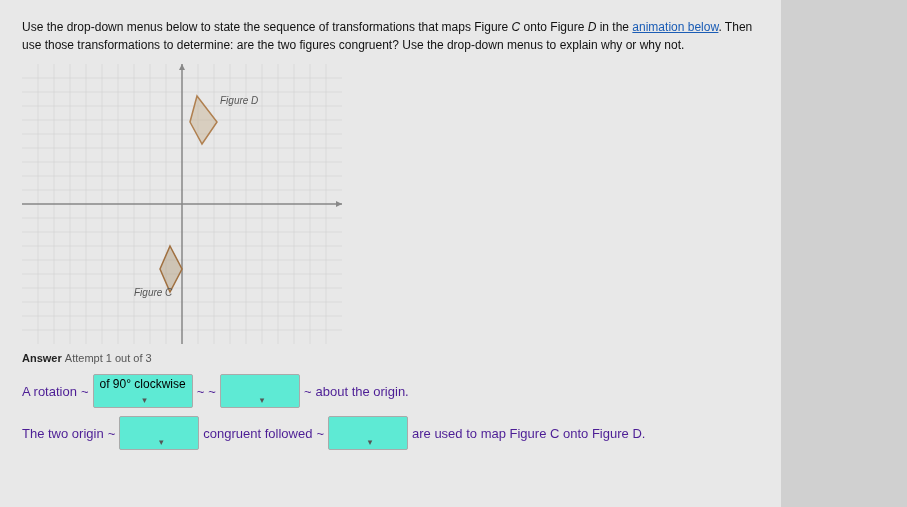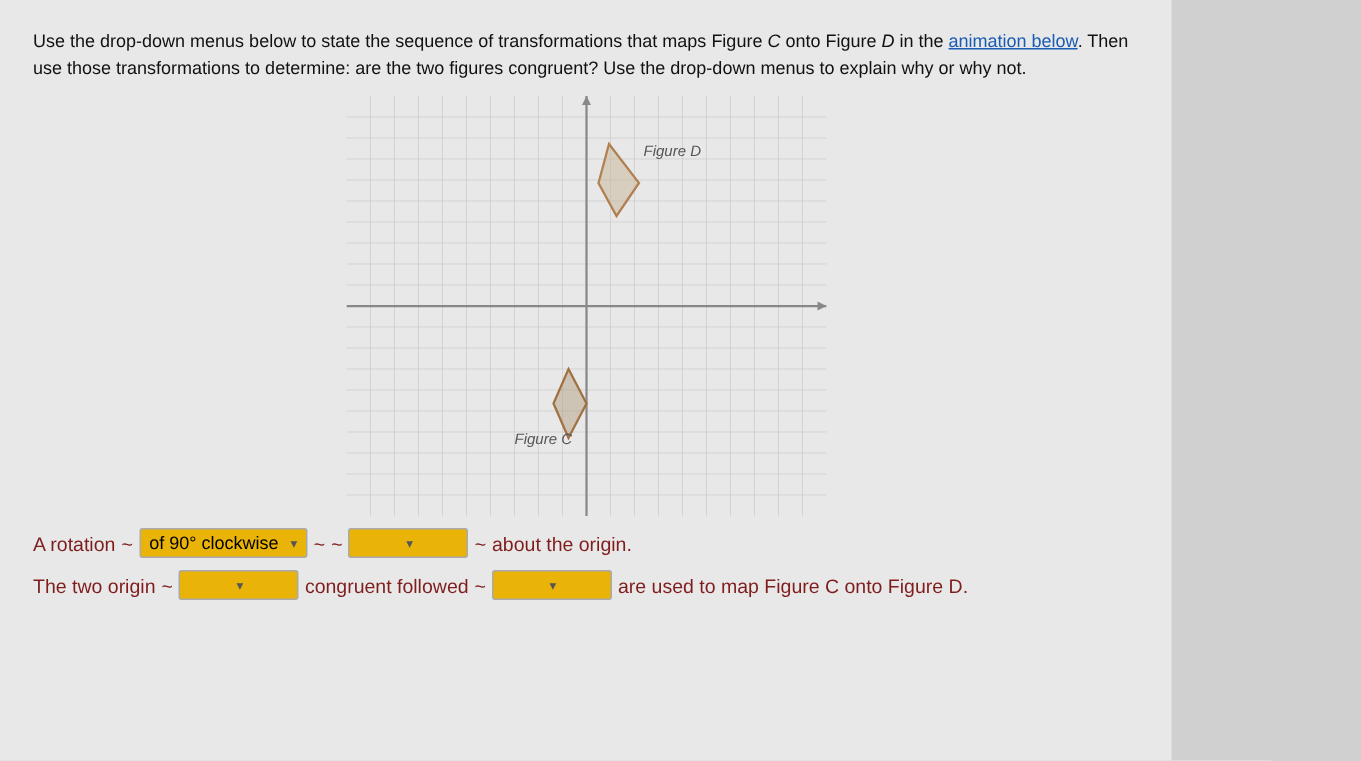--- a/index.html
+++ b/index.html
@@ -25,21 +25,20 @@
       max-width: 870px;
       margin-bottom: 10px;
     }
     .instruction-text a, .instruction-text span.link {
       color: #1a5cb5;
       text-decoration: underline;
       cursor: pointer;
     }
     .graph-area {
       display: flex;
-      justify-content: center;
       margin-bottom: 8px;
       margin-top: 2px;
     }
     .graph-wrapper {
       position: relative;
       width: 320px;
       height: 280px;
     }
     svg.graph-svg {
       width: 100%;
@@ -57,35 +56,36 @@
     }
     .row-line {
       display: flex;
       align-items: center;
       gap: 4px;
       margin-bottom: 8px;
       flex-wrap: wrap;
     }
     .static-text {
       font-size: 13px;
-      color: #7f1d1d;
+      color: #4c1d95;
     }
     .dropdown {
       display: inline-flex;
       align-items: center;
-      background: #eab308;
+      background: #5eead4;
       border: 1px solid #aaa;
       border-radius: 2px;
       padding: 2px 6px 2px 6px;
       font-size: 12px;
       cursor: pointer;
       min-width: 80px;
       position: relative;
       gap: 4px;
       white-space: nowrap;
+      flex-direction: column;
     }
     .dropdown-arrow {
       font-size: 9px;
       color: #555;
       margin-left: 4px;
     }
   </style>
 </head>
 <body>
 
@@ -152,20 +152,23 @@
 
         <text x="198" y="40" font-size="10" font-style="italic" fill="#555">Figure D</text>
 
         <polygon points="148,182 160,205 148,228 138,205" fill="rgba(180,160,130,0.5)" stroke="#a07040" stroke-width="1.5"></polygon>
 
         <text x="112" y="232" font-size="10" font-style="italic" fill="#555">Figure C</text>
       </svg>
     </div>
   </div>
 
+  <div class="answer-label">
+    <span class="ans-bold">Answer</span>&nbsp;<span>Attempt 1 out of 3</span>
+  </div>
 
   <div class="row-line">
     <span class="static-text">A rotation</span>
     <span class="static-text">~</span>
     <div class="dropdown">
       <span>of 90° clockwise</span>
       <span class="dropdown-arrow">▾</span>
     </div>
     <span class="static-text">~</span>
     <span class="static-text">~</span>

